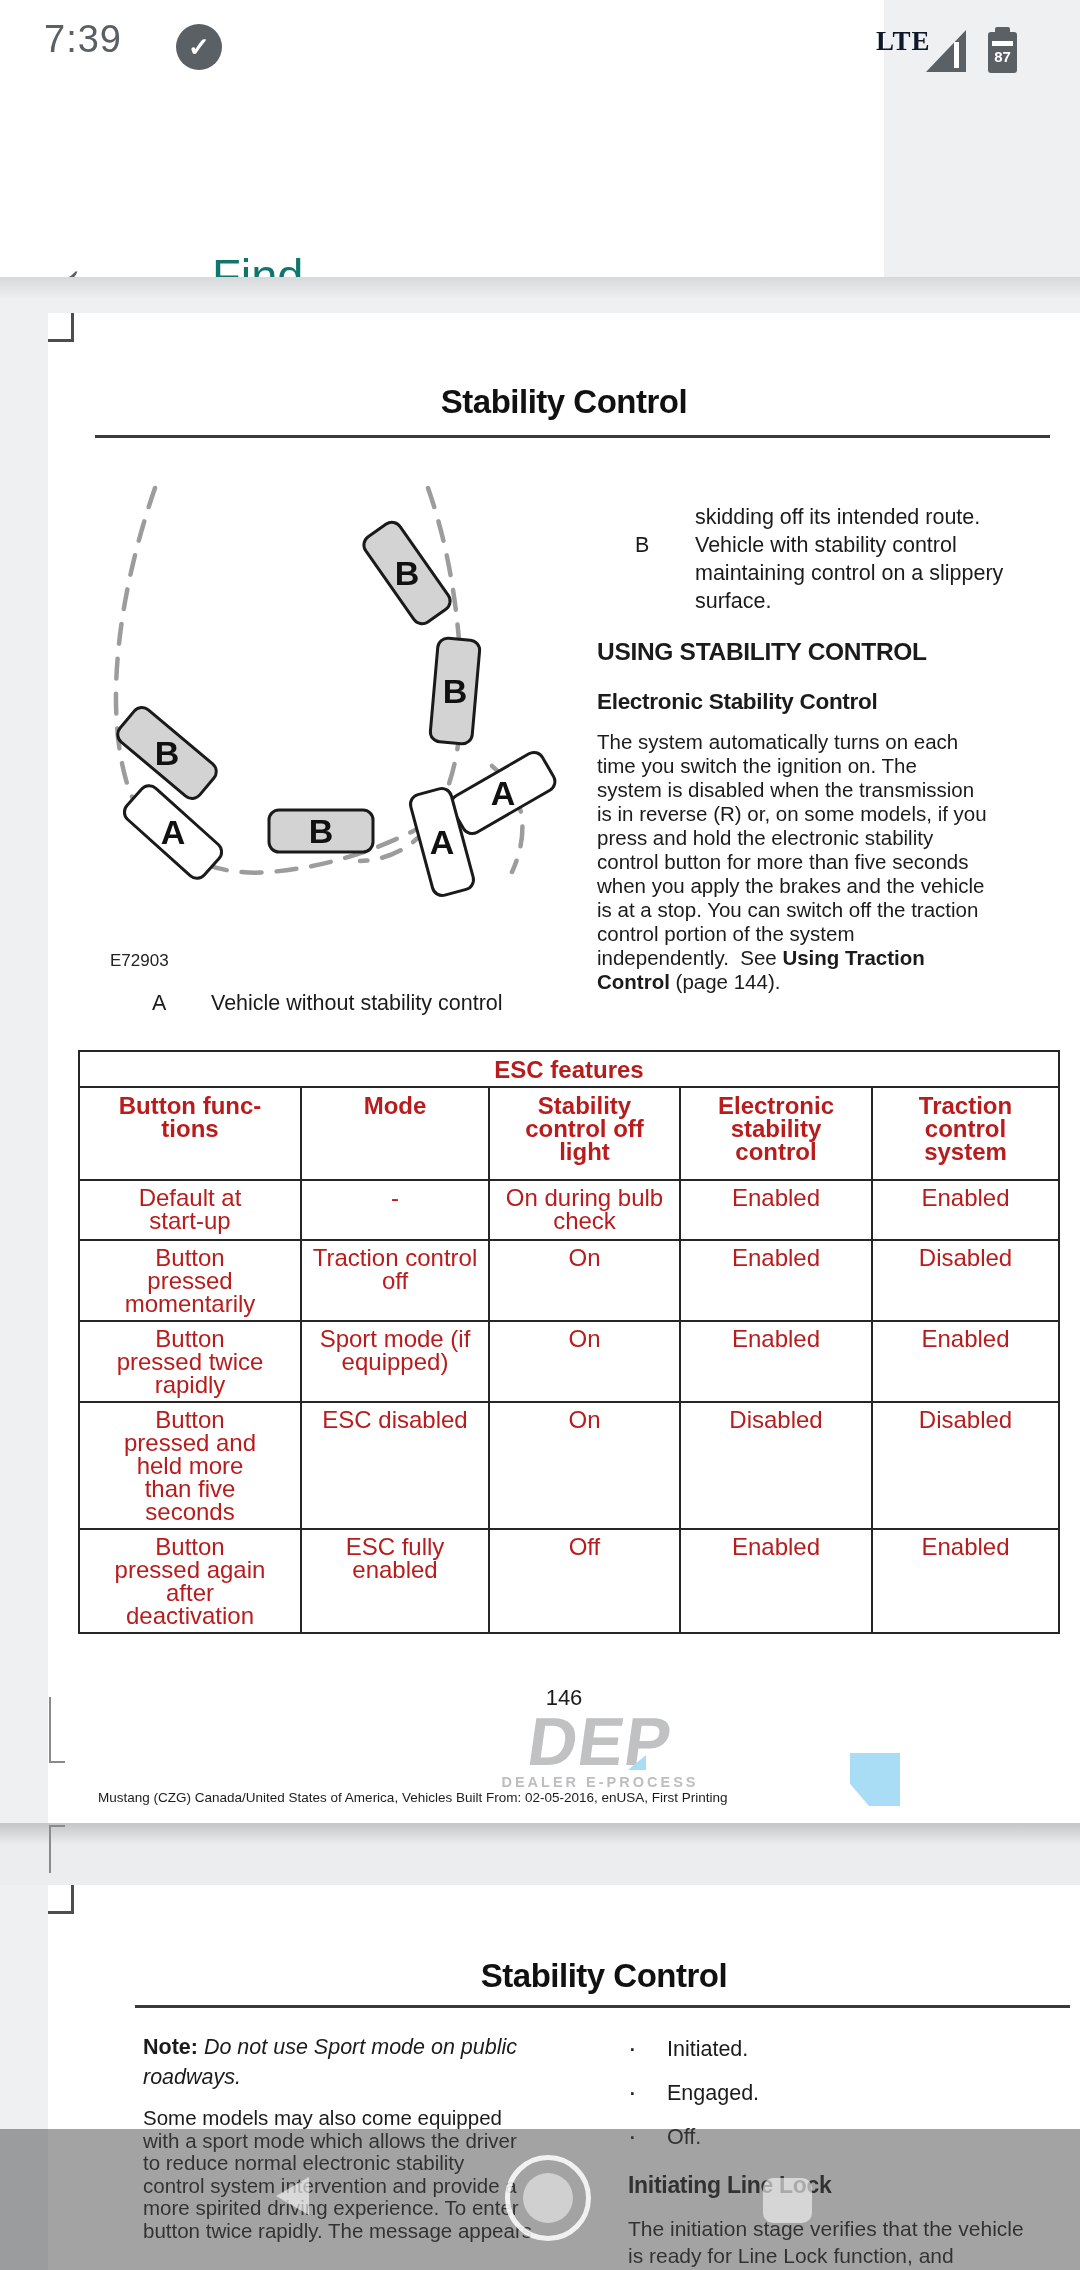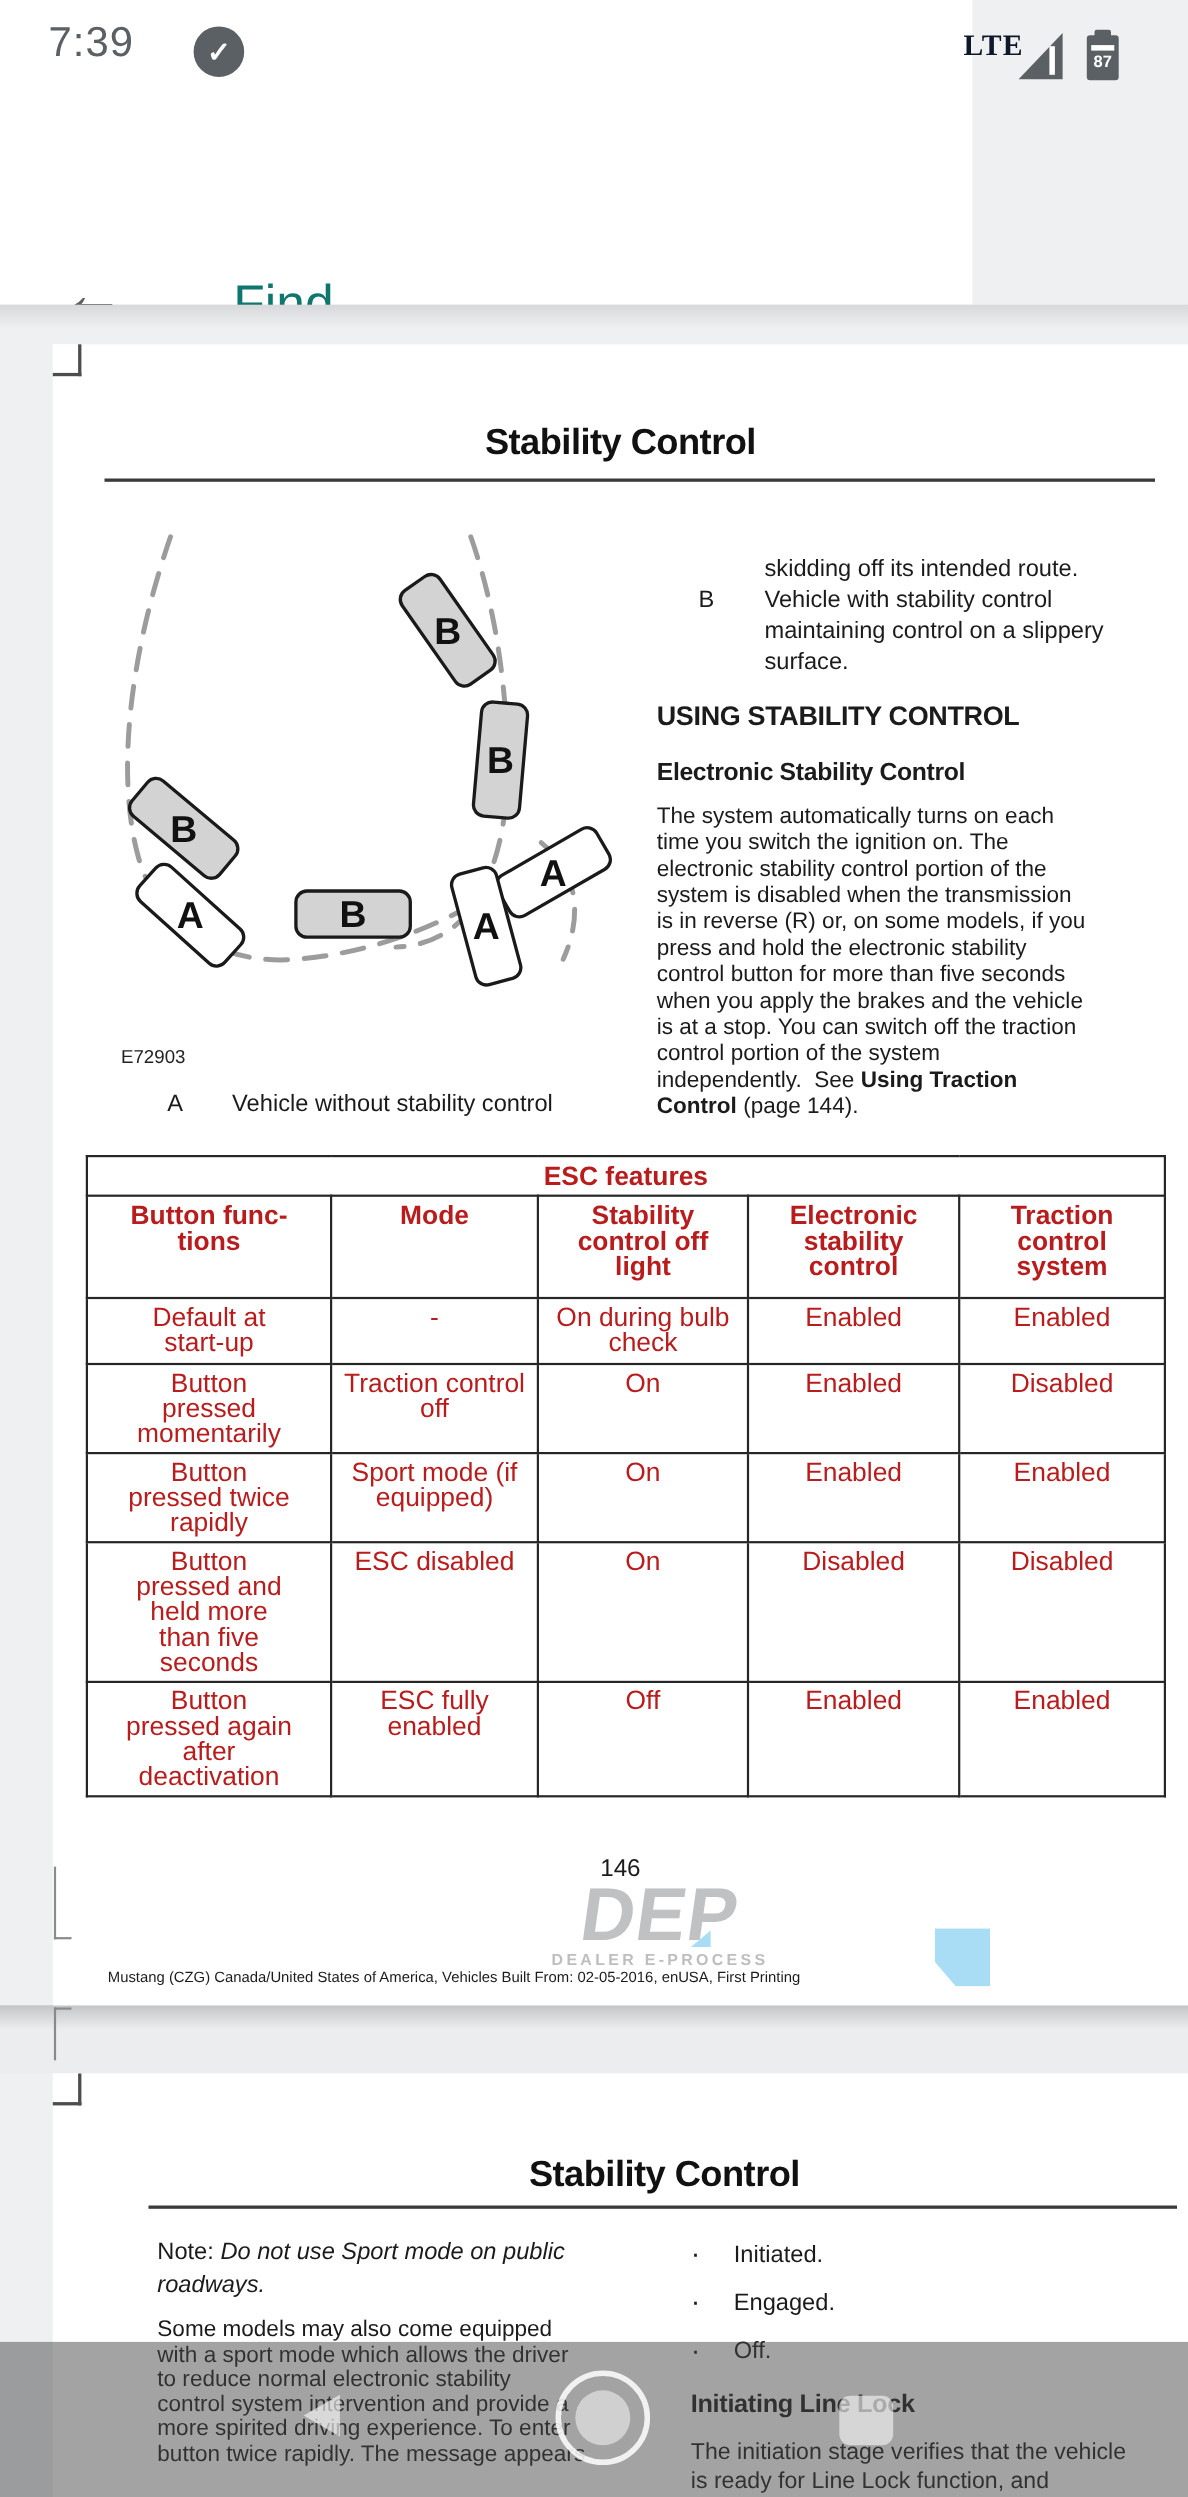--- a/index.html
+++ b/index.html
@@ -72,21 +72,21 @@
   .footer-line{position:absolute;left:50px;top:1477px;font-size:13.5px;color:#1c1c1c;white-space:nowrap;}
   .bookmark{position:absolute;left:802px;top:1440px;width:50px;height:53px;background:#a9dcf5;
     clip-path:polygon(0 0,100% 0,100% 100%,38% 100%,0 58%);}
   .edgemark1{position:absolute;left:1px;top:1384px;width:14px;height:64px;
     border-left:2px solid #8a8a8a;border-bottom:2px solid #8a8a8a;}
   .edgemark2{position:absolute;left:1px;top:1512px;width:14px;height:46px;
     border-left:2px solid #8a8a8a;border-top:2px solid #8a8a8a;}
   
   #p2-left{position:absolute;left:95px;top:147px;width:462px;}
   .note-line{font-size:21.5px;line-height:30px;font-style:italic;}
-  .note-label{font-weight:400;font-style:normal;text-align:right;}
+  .note-label{font-weight:700;font-style:normal;text-align:right;}
   #p2-para{margin-top:15px;font-size:20.5px;line-height:22.5px;font-style:normal;}
   #p2-right{position:absolute;left:580px;top:150px;width:448px;}
   .bullet-row{display:flex;font-size:21.5px;line-height:28px;margin-bottom:16px;}
   .bullet-dot{width:39px;font-size:26px;line-height:26px;}
   .p2-h{margin-top:21px;font-size:23px;font-weight:800;letter-spacing:-0.3px;}
   .p2-body{margin-top:16px;font-size:21px;line-height:27px;}
   
   #overlay{position:absolute;left:0;top:2129px;width:1080px;height:141px;background:rgba(72,72,72,0.50);z-index:40;}
   .ov-chevron{position:absolute;left:276px;top:48px;width:0;height:0;
     border-top:19px solid transparent;border-bottom:19px solid transparent;
@@ -179,21 +179,20 @@
         <div>Vehicle with stability control</div>
         <div>maintaining control on a slippery</div>
         <div>surface.</div>
       </div>
     </div>
     <div class="rc-h1">USING STABILITY CONTROL</div>
     <div class="rc-h2">Electronic Stability Control</div>
     <div class="rc-body">
       <div class="bodyline">The system automatically turns on each</div>
       <div class="bodyline">time you switch the ignition on. The</div>
-      <div class="bodyline">electronic stability control portion of the</div>
       <div class="bodyline">system is disabled when the transmission</div>
       <div class="bodyline">is in reverse (R) or, on some models, if you</div>
       <div class="bodyline">press and hold the electronic stability</div>
       <div class="bodyline">control button for more than five seconds</div>
       <div class="bodyline">when you apply the brakes and the vehicle</div>
       <div class="bodyline">is at a stop. You can switch off the traction</div>
       <div class="bodyline">control portion of the system</div>
       <div class="bodyline"><span>independently.  See </span><span class="b">Using Traction</span></div>
       <div class="bodyline"><span class="b">Control</span><span> (page 144).</span></div>
     </div>

